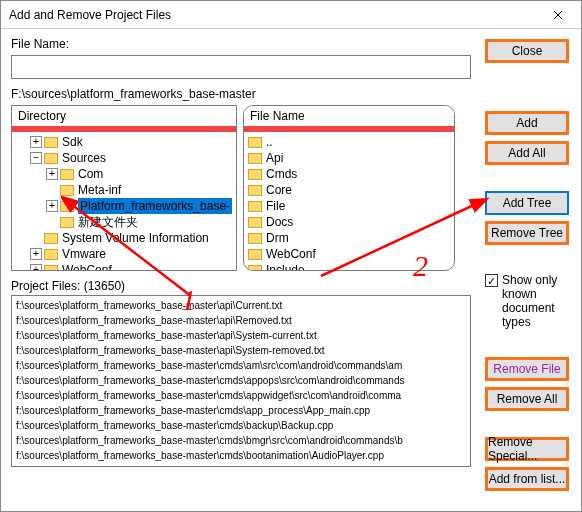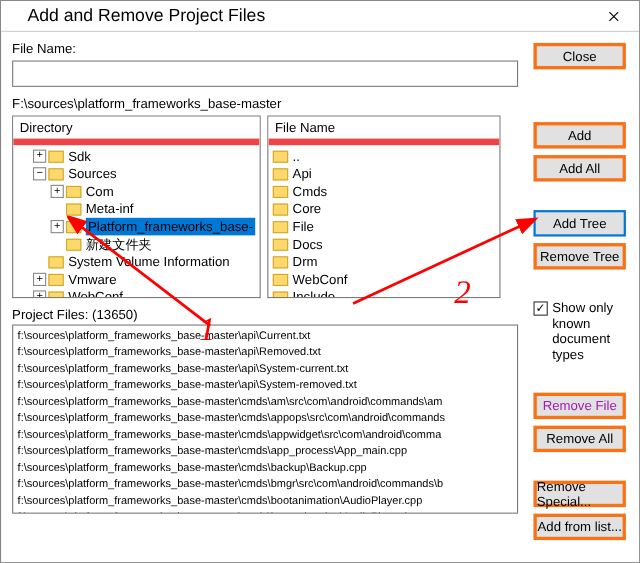--- a/index.html
+++ b/index.html
@@ -17,22 +17,21 @@
   .titlebar {
     height: 28px;
     display: flex;
     align-items: center;
     padding: 0 0 0 8px;
     background: #fff;
     border-bottom: 1px solid #ccc;
   }
   .titlebar .title {
     flex: 1;
-    font-size: 16px;
-    margin-left: 16px;
+    font-size: 12px;
   }
   .titlebar .closebtn {
     width: 46px;
     height: 28px;
     display: flex;
     align-items: center;
     justify-content: center;
     font-size: 14px;
   }
   .content {
@@ -51,21 +50,21 @@
     display: flex;
     gap: 6px;
   }
   .panel {
     border: 1px solid #7a7a7a;
     height: 166px;
     overflow: hidden;
     background: #fff;
   }
   .panel.directory { width: 226px; }
-  .panel.filelist { width: 212px; }
+  .panel.filelist { width: 212px; border-radius: 10px; }
   .panel-header {
     padding: 3px 6px;
     font-size: 12px;
     background: #fff;
     border-bottom: 6px solid #ef4444;
   }
   .tree {
     padding: 2px 2px;
     font-size: 12px;
     line-height: 16px;

